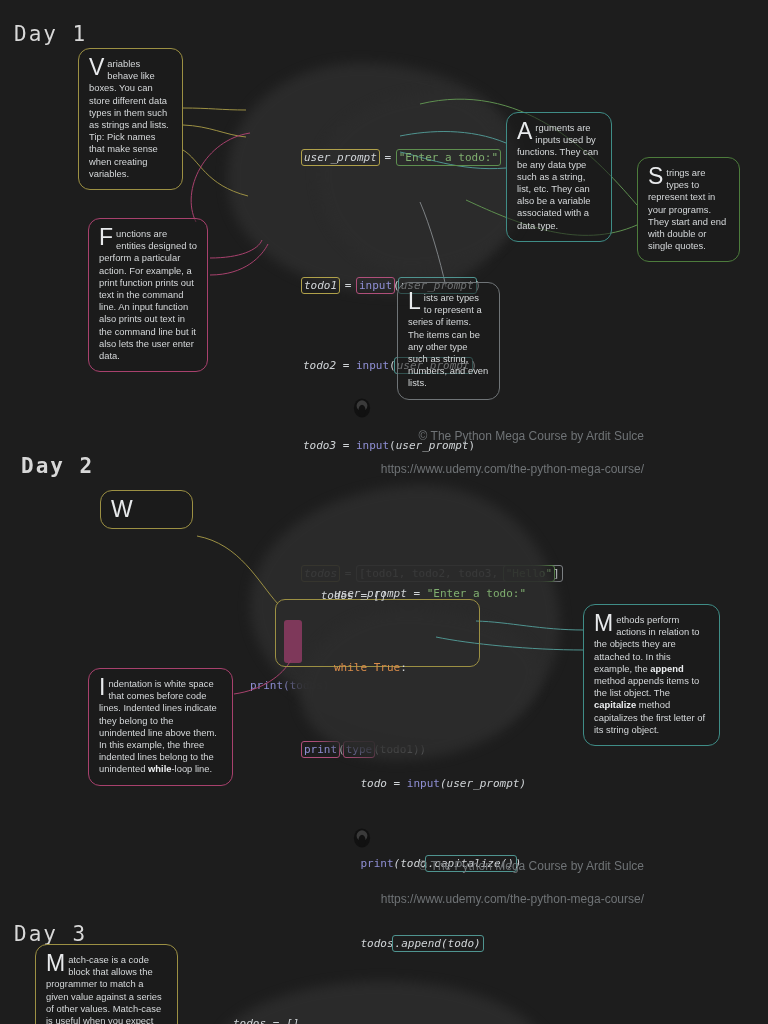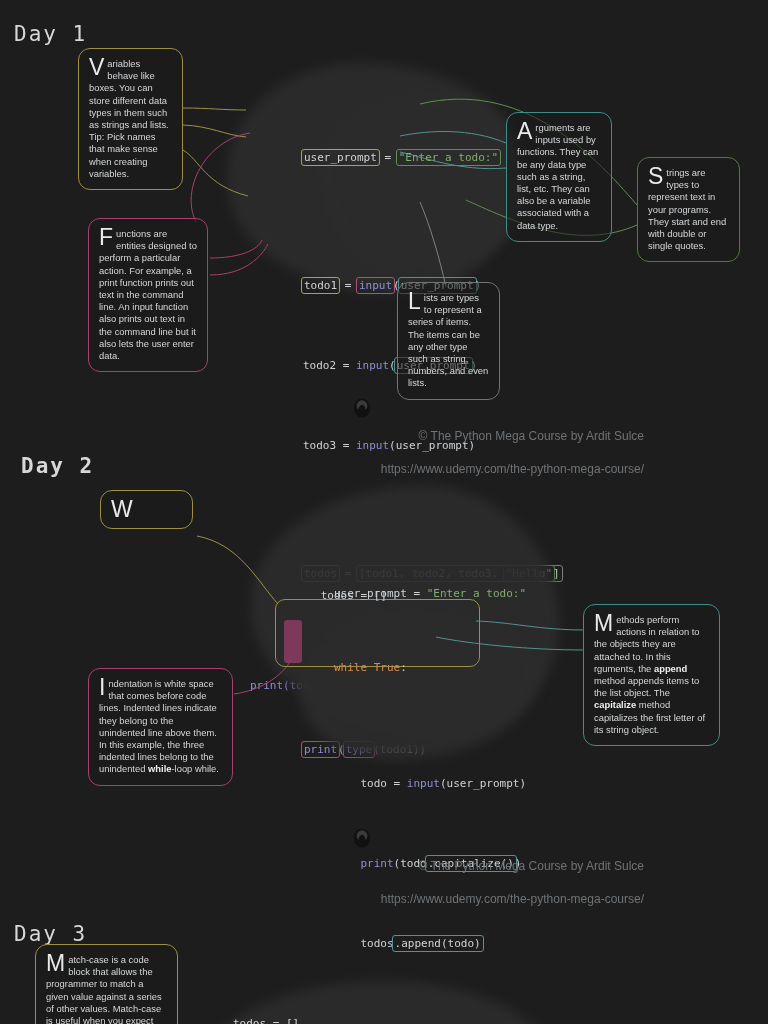--- a/index.html
+++ b/index.html
@@ -66,21 +66,21 @@
     font-family: "DejaVu Sans Mono", "Liberation Mono", monospace;
     font-size: 11px;
     line-height: 16px;
     white-space: pre;
     color: #cfd3d6;
   }
   .code .kw   { color: #d98c4a; }
   .code .bi   { color: #8f8fd4; }
   .code .str  { color: #7fae6f; }
   .code .op   { color: #cfd3d6; }
-  .code .var  { color: #cfd3d6; }
+  .code .var  { color: #cfd3d6; font-style: italic; }
 
   
   .hl { border-radius: 3px; padding: 1px 2px; margin: 0 -2px; }
   .hl-yellow { border: 1px solid #b0a14a; }
   .hl-green  { border: 1px solid #5e8f4f; }
   .hl-pink   { border: 1px solid #b04f7a; }
   .hl-teal   { border: 1px solid #4f9490; }
   .hl-grey   { border: 1px solid #7d8184; }
 
   
@@ -273,25 +273,25 @@
       <div>
         <span class="var">    todos</span><span class="hl hl-teal var">.append(todo)</span>
       </div>
     </div>
 
     <div class="note note-yellow" style="left:100px; top:490px; width:93px; position:absolute; top:58px;">
       <p><span class="dropcap">W</span></p>
     </div>
 
     <div class="note note-pink" style="left:88px; top:236px; width:145px;">
-      <p><span class="dropcap">I</span><span>ndentation is white space that comes before code lines. Indented lines indicate they belong to the unindented line above them. In this example, the three indented lines belong to the unindented </span><b>while</b><span>-loop while.</span></p>
+      <p><span class="dropcap">I</span><span>ndentation is white space that comes before code lines. Indented lines indicate they belong to the unindented line above them. In this example, the three indented lines belong to the unindented </span><b>while</b><span>-loop line.</span></p>
     </div>
 
     <div class="note note-teal" style="left:583px; top:172px; width:137px;">
-      <p><span class="dropcap">M</span><span>ethods perform actions in relation to the objects they are attached to. In this rguments, the </span><b>append</b><span> method appends items to the list object. The </span><b>capitalize</b><span> method capitalizes the first letter of its string object.</span></p>
+      <p><span class="dropcap">M</span><span>ethods perform actions in relation to the objects they are attached to. In this example, the </span><b>append</b><span> method appends items to the list object. The </span><b>capitalize</b><span> method capitalizes the first letter of its string object.</span></p>
     </div>
 
     <div class="credit" style="right:12px; top:396px;">
       <svg class="logo" viewBox="0 0 20 22">
         <ellipse cx="10" cy="11" rx="9" ry="10.5" fill="#111"></ellipse>
         <ellipse cx="10" cy="8.5" rx="6" ry="6" fill="#3a3a3a"></ellipse>
         <ellipse cx="10" cy="14" rx="4" ry="6.5" fill="#111"></ellipse>
       </svg>
       <div>© The Python Mega Course by Ardit Sulce</div>
       <div>https://www.udemy.com/the-python-mega-course/</div>

